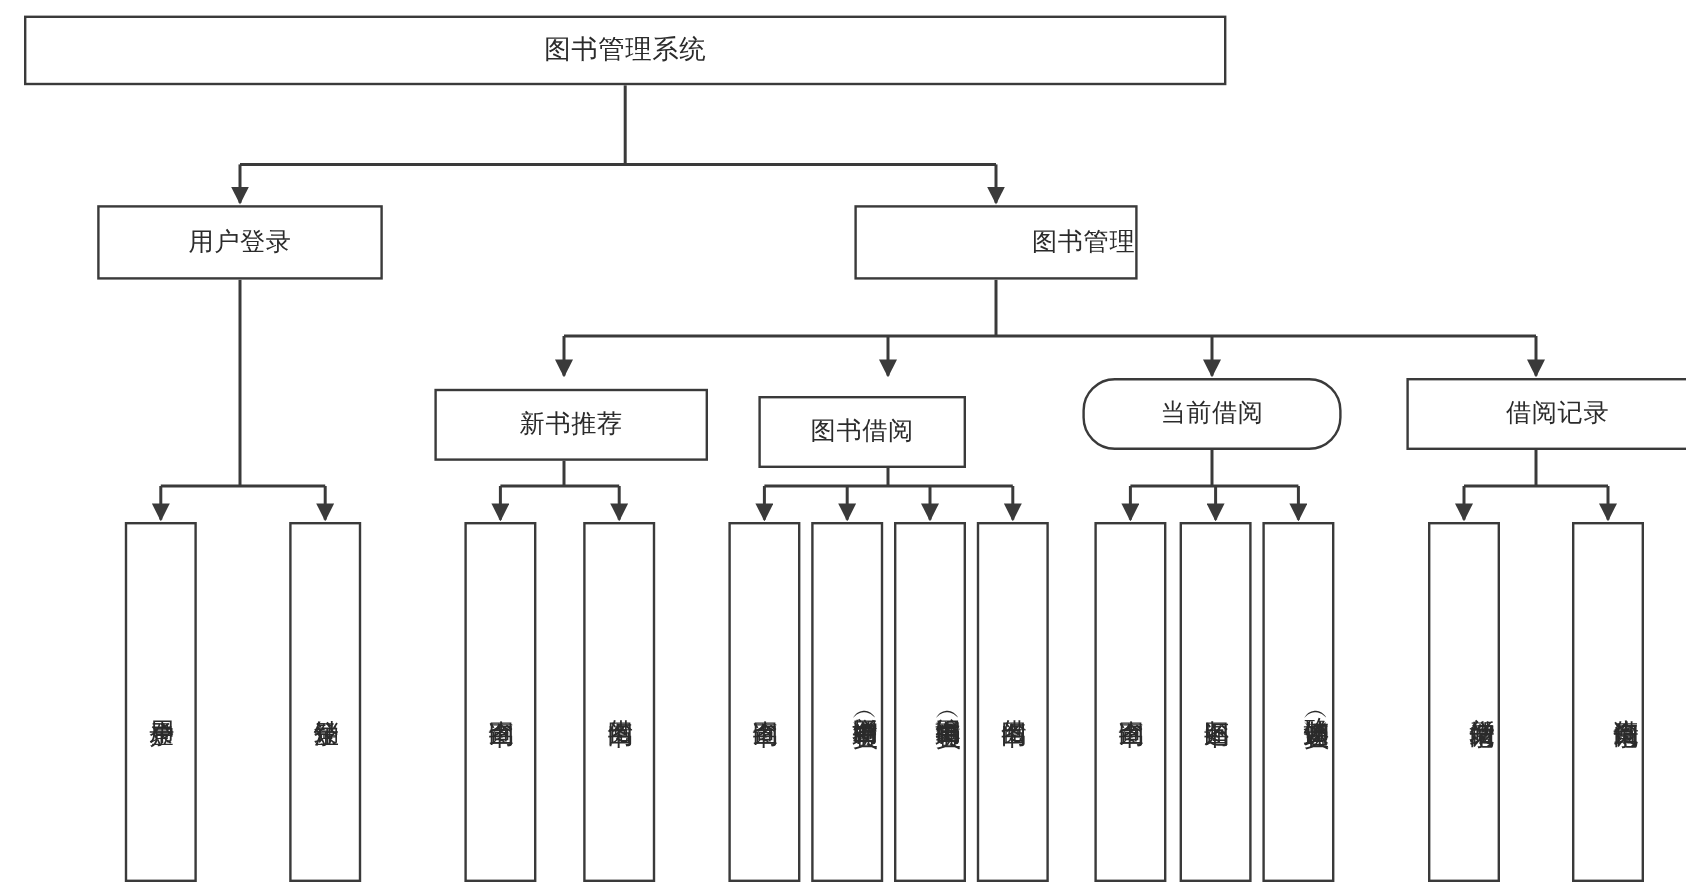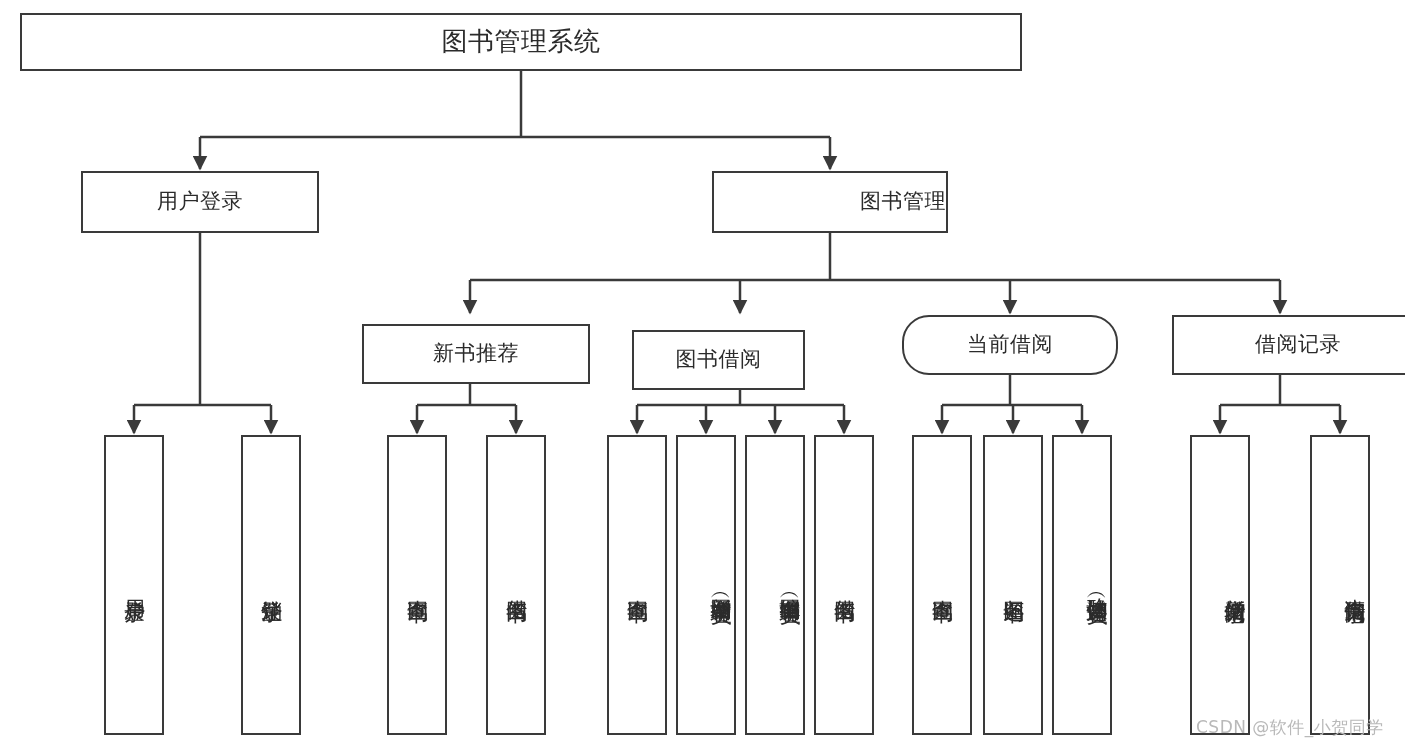--- a/index.html
+++ b/index.html
@@ -36,21 +36,21 @@
     justify-content: center;
     color: #2b2b2b;
   }
   .node-h {
     font-size: 21px;
     line-height: 1.2;
     letter-spacing: 0.5px;
     white-space: nowrap;
   }
   .node-root {
-    font-size: 26px;
+    font-size: 22px;
   }
   .node-v {
     writing-mode: vertical-rl;
     text-orientation: upright;
     font-size: 21px;
     line-height: 1.32;
     letter-spacing: 1px;
     padding: 6px 0;
     align-items: flex-start;
     justify-content: center;
@@ -169,14 +169,13 @@
         <span>确认归还（管理员）</span>
       </div>
       <div class="node node-v" style="left: 1190px; top: 435px; width: 60px; height: 300px;">
         <span>新增借阅记录</span>
       </div>
       <div class="node node-v" style="left: 1310px; top: 435px; width: 60px; height: 300px;">
         <span>查询借阅记录</span>
       </div>
     </div>
 
-  <div class="watermark" style="left: 1196px; top: 716px; color: rgb(185, 185, 185);">CSDN @软件_小贺同学</div>
 </div>
 
 </body></html>

